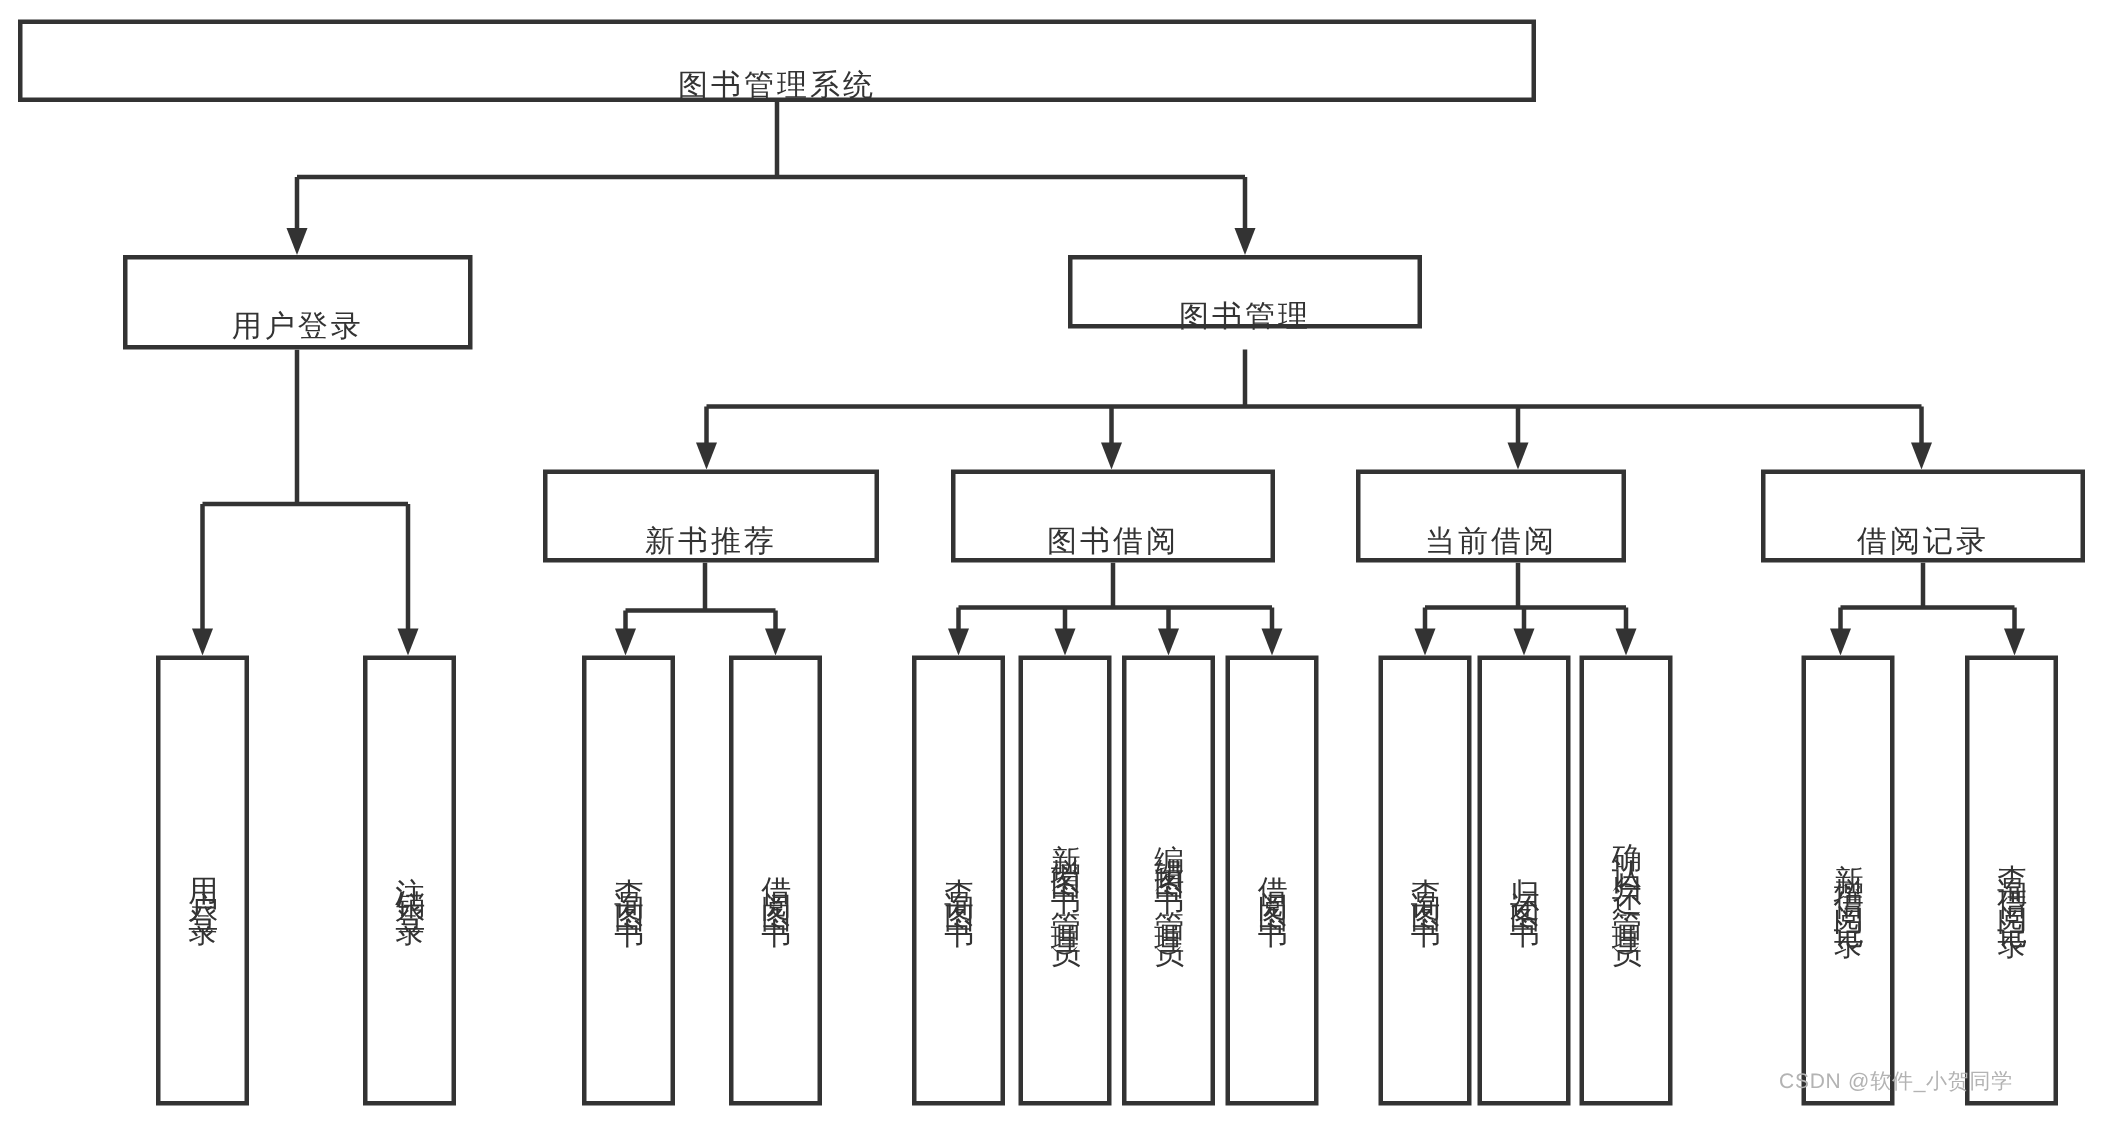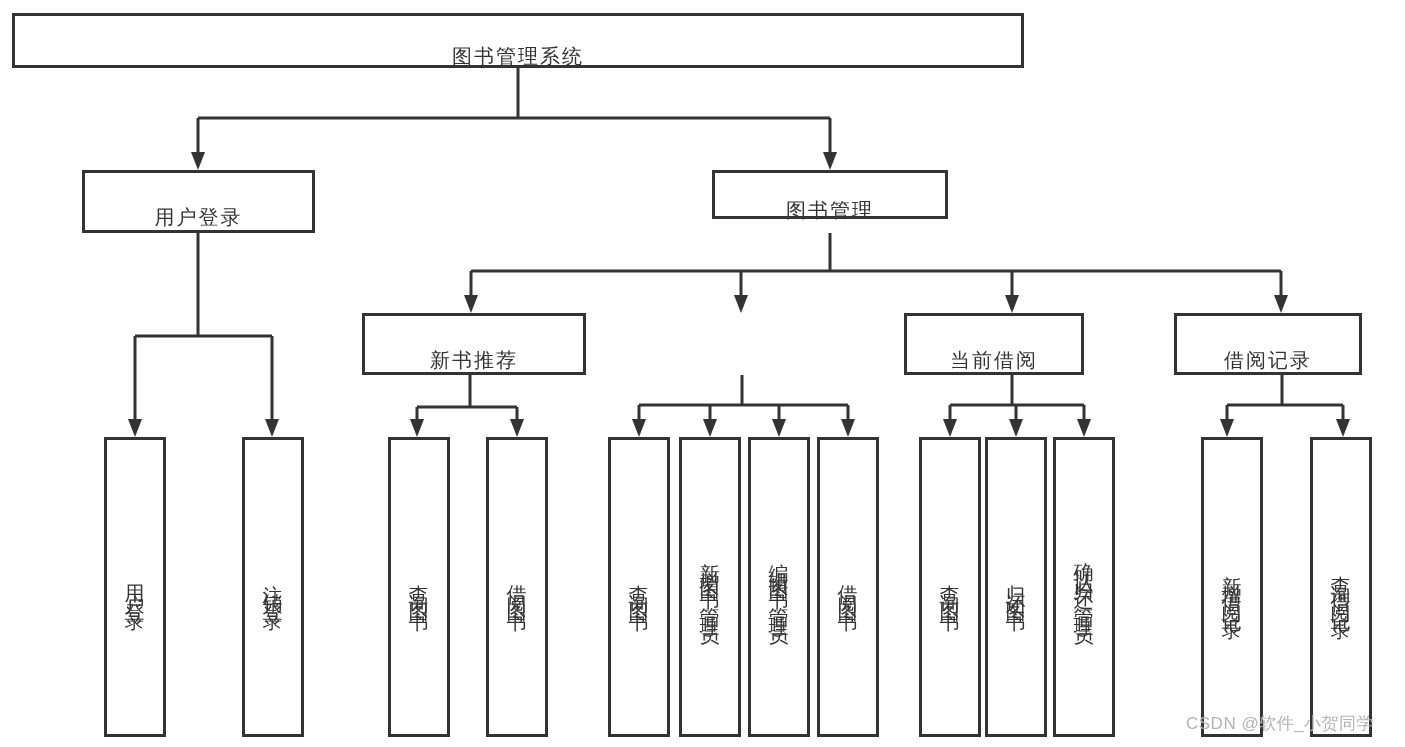--- a/index.html
+++ b/index.html
@@ -14,21 +14,21 @@
     display:flex;align-items:center;justify-content:center;
     color:#333333;
   }
   .node.h .lbl{font-size:20px;letter-spacing:2px;white-space:nowrap;margin-top:32px;}
   .node.v .lbl{
     writing-mode:vertical-rl;text-orientation:mixed;
     font-size:20px;line-height:1;letter-spacing:9px;white-space:nowrap;
   }
   .watermark{
     position:absolute;left:1186px;top:712px;
-    font-size:17px;color:#b3b3b3;letter-spacing:0.5px;white-space:nowrap;
+    font-size:14px;color:#b3b3b3;letter-spacing:0.5px;white-space:nowrap;
     z-index:5;
   }
 </style>
 </head>
 <body>
 
 <div class="canvas">
 
   <svg class="wires" viewBox="0 0 1405 747" xmlns="http://www.w3.org/2000/svg">
     <g stroke="#333333" stroke-width="3" fill="none">
@@ -70,24 +70,27 @@
   <div class="node h" style="left:82px;top:170px;width:233px;height:63px">
     <span class="lbl">用户登录</span>
   </div>
   <div class="node h" style="left:712px;top:170px;width:236px;height:49px">
     <span class="lbl">图书管理</span>
   </div>
 
   <div class="node h" style="left:362px;top:313px;width:224px;height:62px">
     <span class="lbl">新书推荐</span>
   </div>
+  <div class="node h" style="left:634px;top:313px;width:216px;height:62px">
+    <span class="lbl">图书借阅</span>
+  </div>
   <div class="node h" style="left:904px;top:313px;width:180px;height:62px">
     <span class="lbl">当前借阅</span>
   </div>
-  <div class="node h" style="left:1174px;top:313px;width:188px;height:62px">
+  <div class="node h" style="left:1174px;top:313px;width:216px;height:62px">
     <span class="lbl">借阅记录</span>
   </div>
 
   <div class="node v" style="left:104px;top:437px;width:62px;height:300px">
     <span class="lbl">用户登录</span>
   </div>
   <div class="node v" style="left:242px;top:437px;width:62px;height:300px">
     <span class="lbl">注销登录</span>
   </div>
 

